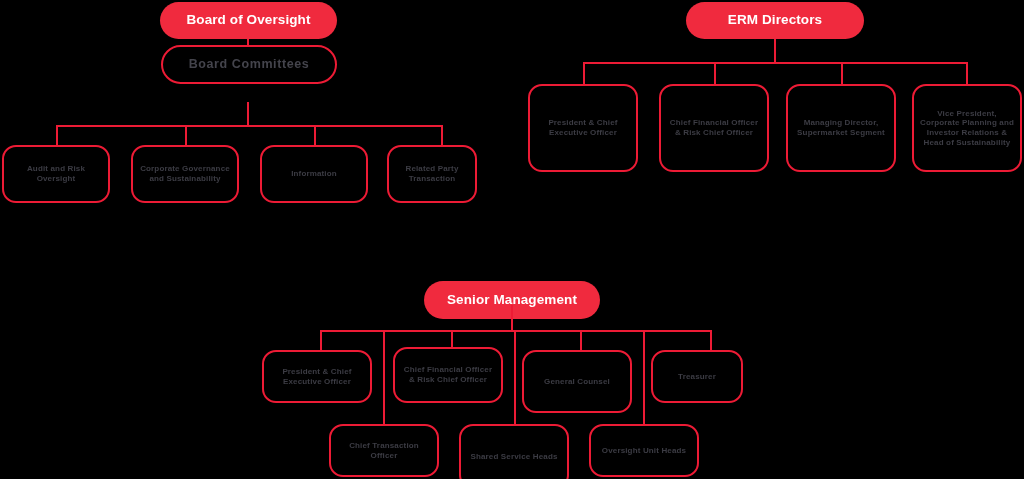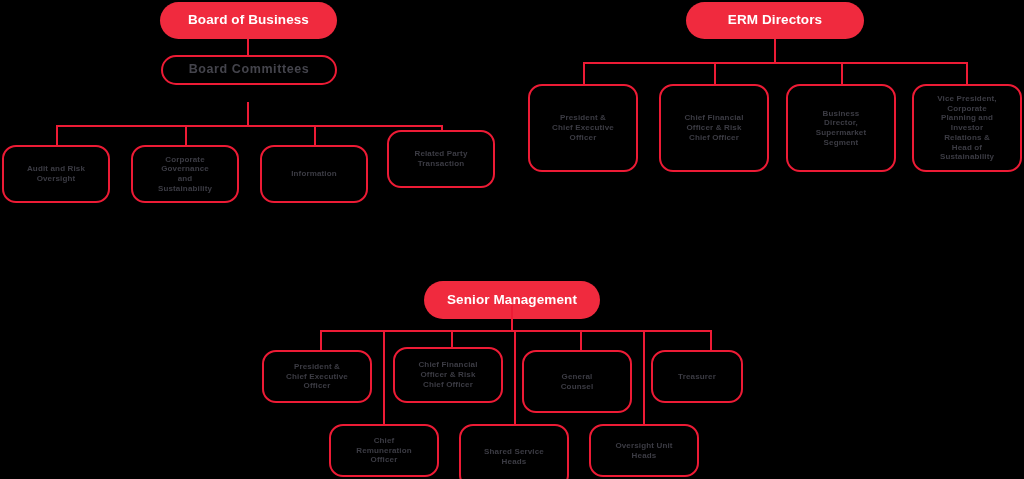--- a/index.html
+++ b/index.html
@@ -34,21 +34,21 @@
     letter-spacing: 0.1px;
   }
   .node-box {
     background: #000000;
     border: 2px solid #ED1B35;
     border-radius: 14px;
     color: #3C3C44;
     font-weight: bold;
     font-size: 8px;
     letter-spacing: 0.15px;
-    padding: 3px 22px;
+    padding: 3px 5px;
   }
   .node-committees {
     background: #000000;
     border: 2px solid #ED1B35;
     border-radius: 20px;
     color: #44444C;
     font-weight: bold;
     font-size: 12.5px;
     letter-spacing: 0.6px;
   }
@@ -65,55 +65,55 @@
   }
   .group { position: absolute; }
 </style>
 </head>
 <body>
 
 <div id="canvas">
 
   <div class="group">
 
-    <div class="node node-head" style="left:160px; top:2px; width:177px; height:37px;">Board of Business</div>
+    <div class="node node-head" style="left:160px; top:2px; width:177px; height:37px;">Board of Oversight</div>
 
     <div class="vline" style="left:247px; top:39px; height:24px;"></div>
 
-    <div class="node node-committees" style="left:161px; top:55px; width:176px; height:30px;">Board Committees</div>
+    <div class="node node-committees" style="left:161px; top:45px; width:176px; height:39px;">Board Committees</div>
 
     <div class="vline" style="left:247px; top:102px; height:23px;"></div>
     <div class="hline" style="left:56px; top:125px; width:387px;"></div>
 
     <div class="vline" style="left:56px;  top:125px; height:20px;"></div>
     <div class="vline" style="left:185px; top:125px; height:20px;"></div>
     <div class="vline" style="left:314px; top:125px; height:20px;"></div>
     <div class="vline" style="left:441px; top:125px; height:20px;"></div>
 
     <div class="node node-box" style="left:2px;   top:145px; width:108px; height:58px;">Audit and Risk Oversight</div>
     <div class="node node-box" style="left:131px; top:145px; width:108px; height:58px;">Corporate Governance and Sustainability</div>
     <div class="node node-box" style="left:260px; top:145px; width:108px; height:58px;">Information</div>
-    <div class="node node-box" style="left:387px; top:130px; width:108px; height:58px;">Related Party Transaction</div>
+    <div class="node node-box" style="left:387px; top:145px; width:90px; height:58px;">Related Party Transaction</div>
   </div>
 
   <div class="group">
 
     <div class="node node-head" style="left:686px; top:2px; width:178px; height:37px;">ERM Directors</div>
 
     <div class="vline" style="left:774px; top:39px; height:23px;"></div>
     <div class="hline" style="left:583px; top:62px; width:385px;"></div>
 
     <div class="vline" style="left:583px; top:62px; height:22px;"></div>
     <div class="vline" style="left:714px; top:62px; height:22px;"></div>
     <div class="vline" style="left:841px; top:62px; height:22px;"></div>
     <div class="vline" style="left:966px; top:62px; height:22px;"></div>
 
     <div class="node node-box" style="left:528px; top:84px; width:110px; height:88px;">President &amp; Chief Executive Officer</div>
     <div class="node node-box" style="left:659px; top:84px; width:110px; height:88px;">Chief Financial Officer &amp; Risk Chief Officer</div>
-    <div class="node node-box" style="left:786px; top:84px; width:110px; height:88px;">Business Director, Supermarket Segment</div>
+    <div class="node node-box" style="left:786px; top:84px; width:110px; height:88px;">Managing Director, Supermarket Segment</div>
     <div class="node node-box" style="left:912px; top:84px; width:110px; height:88px;">Vice President, Corporate Planning and Investor Relations &amp; Head of Sustainability</div>
   </div>
 
   <div class="group">
 
     <div class="node node-head" style="left:424px; top:267px; width:176px; height:38px;margin-top:14px;">Senior Management</div>
 
     <div class="vline" style="left:511px; top:305px; height:25px;"></div>
     <div class="hline" style="left:320px; top:330px; width:392px;"></div>
 
@@ -124,18 +124,18 @@
 
     <div class="vline" style="left:383px; top:330px; height:104px;"></div>
     <div class="vline" style="left:514px; top:330px; height:104px;"></div>
     <div class="vline" style="left:643px; top:330px; height:104px;"></div>
 
     <div class="node node-box" style="left:262px; top:350px; width:110px; height:53px;">President &amp; Chief Executive Officer</div>
     <div class="node node-box" style="left:393px; top:347px; width:110px; height:56px;">Chief Financial Officer &amp; Risk Chief Officer</div>
     <div class="node node-box" style="left:522px; top:350px; width:110px; height:63px;">General Counsel</div>
     <div class="node node-box" style="left:651px; top:350px; width:92px; height:53px;">Treasurer</div>
 
-    <div class="node node-box" style="left:329px; top:424px; width:110px; height:53px;">Chief Remuneration Officer</div>
+    <div class="node node-box" style="left:329px; top:424px; width:110px; height:53px;">Chief Transaction Officer</div>
     <div class="node node-box" style="left:459px; top:424px; width:110px; height:65px;">Shared Service Heads</div>
     <div class="node node-box" style="left:589px; top:424px; width:110px; height:53px;">Oversight Unit Heads</div>
   </div>
 
 </div>
 
 </body></html>

